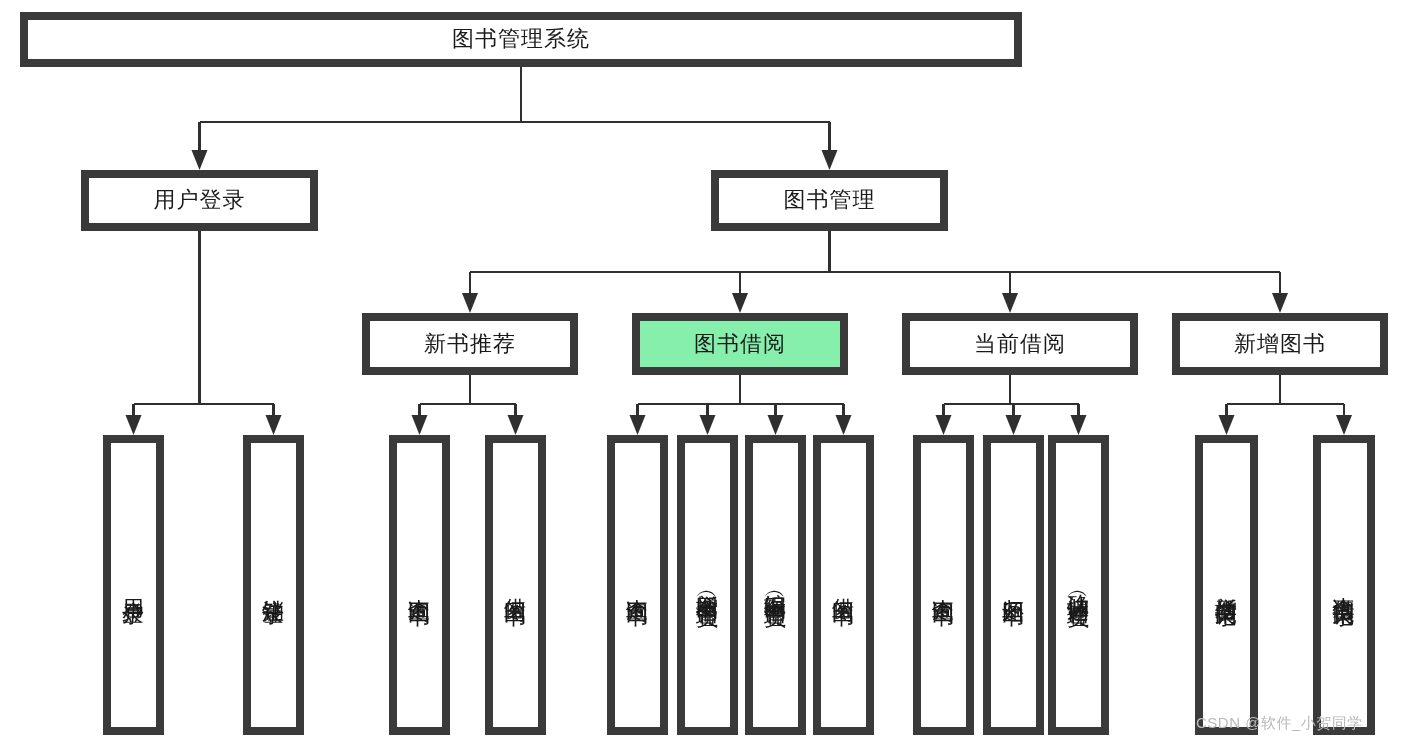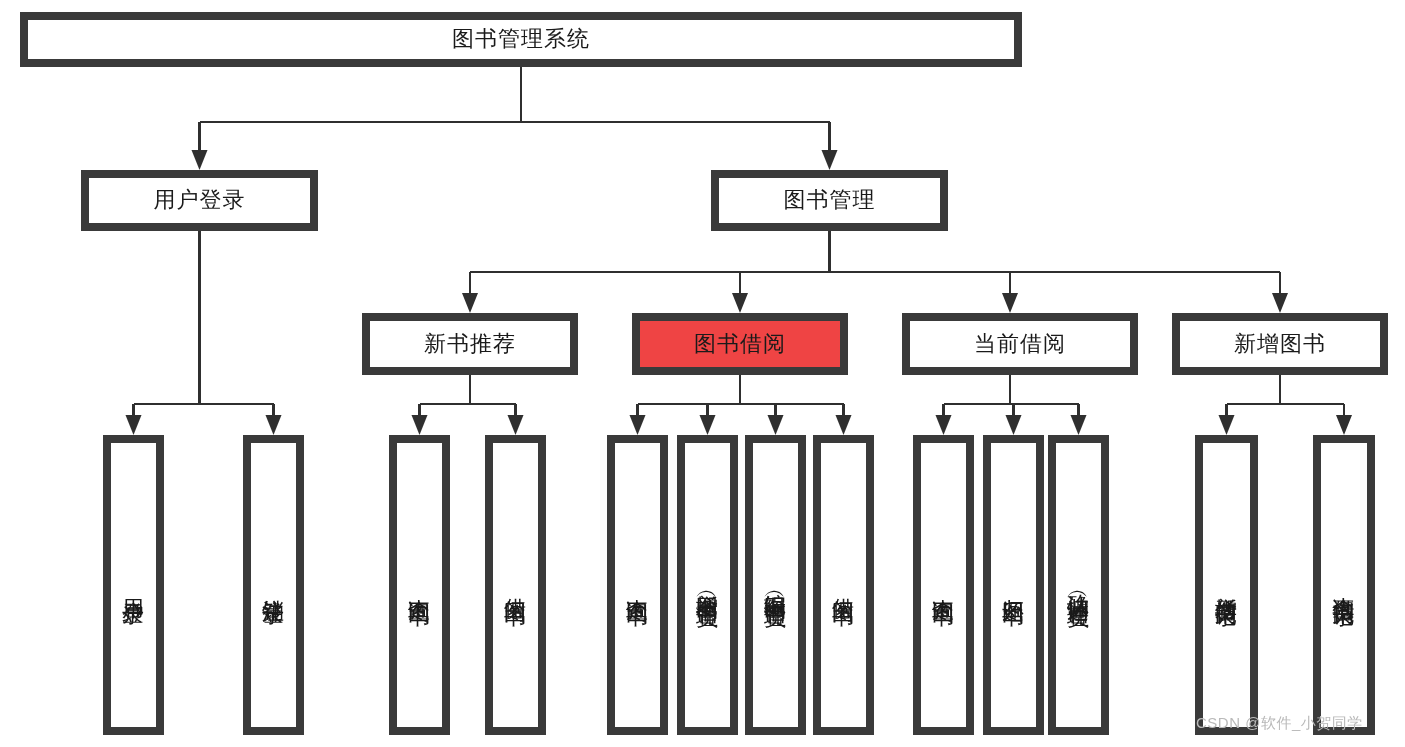--- a/index.html
+++ b/index.html
@@ -125,21 +125,21 @@
       </div>
       <div class="node horiz" style="left: 81px; top: 170px; width: 237px; height: 61px; border-color: rgb(58, 58, 58); background: rgb(255, 255, 255);">
         <span class="node-label" style="color: rgb(26, 26, 26);">用户登录</span>
       </div>
       <div class="node horiz" style="left: 711px; top: 170px; width: 237px; height: 61px; border-color: rgb(58, 58, 58); background: rgb(255, 255, 255);">
         <span class="node-label" style="color: rgb(26, 26, 26);">图书管理</span>
       </div>
       <div class="node horiz" style="left: 362px; top: 313px; width: 216px; height: 62px; border-color: rgb(58, 58, 58); background: rgb(255, 255, 255);">
         <span class="node-label" style="color: rgb(26, 26, 26);">新书推荐</span>
       </div>
-      <div class="node horiz" style="left: 632px; top: 313px; width: 216px; height: 62px; border-color: rgb(58, 58, 58); background: #ef4444;">
+      <div class="node horiz" style="left: 632px; top: 313px; width: 216px; height: 62px; border-color: rgb(58, 58, 58); background: #86efac;">
         <span class="node-label" style="color: rgb(26, 26, 26);">图书借阅</span>
       </div>
       <div class="node horiz" style="left: 902px; top: 313px; width: 236px; height: 62px; border-color: rgb(58, 58, 58); background: rgb(255, 255, 255);">
         <span class="node-label" style="color: rgb(26, 26, 26);">当前借阅</span>
       </div>
       <div class="node horiz" style="left: 1172px; top: 313px; width: 216px; height: 62px; border-color: rgb(58, 58, 58); background: rgb(255, 255, 255);">
         <span class="node-label" style="color: rgb(26, 26, 26);">新增图书</span>
       </div>
       <div class="node vert" style="left: 103px; top: 435px; width: 61px; height: 300px; border-color: rgb(58, 58, 58); background: rgb(255, 255, 255);">
         <span class="node-label" style="color: rgb(26, 26, 26);">用户登录</span>

